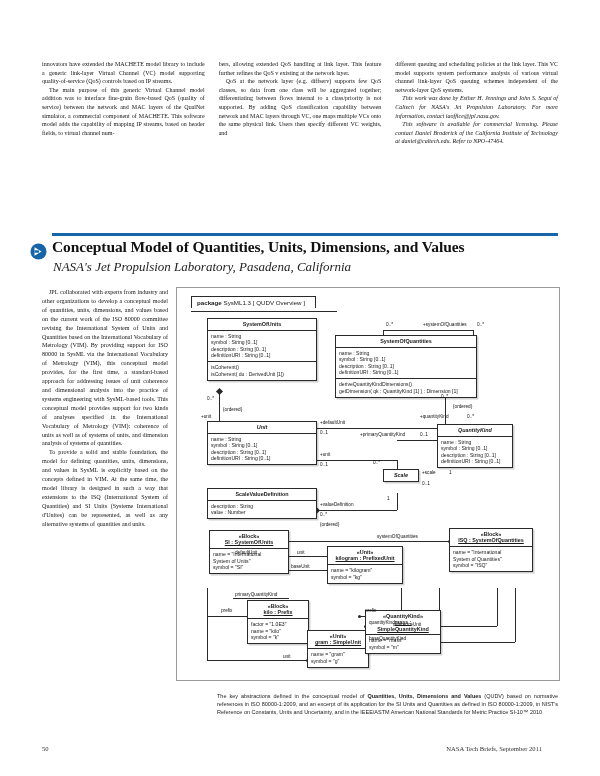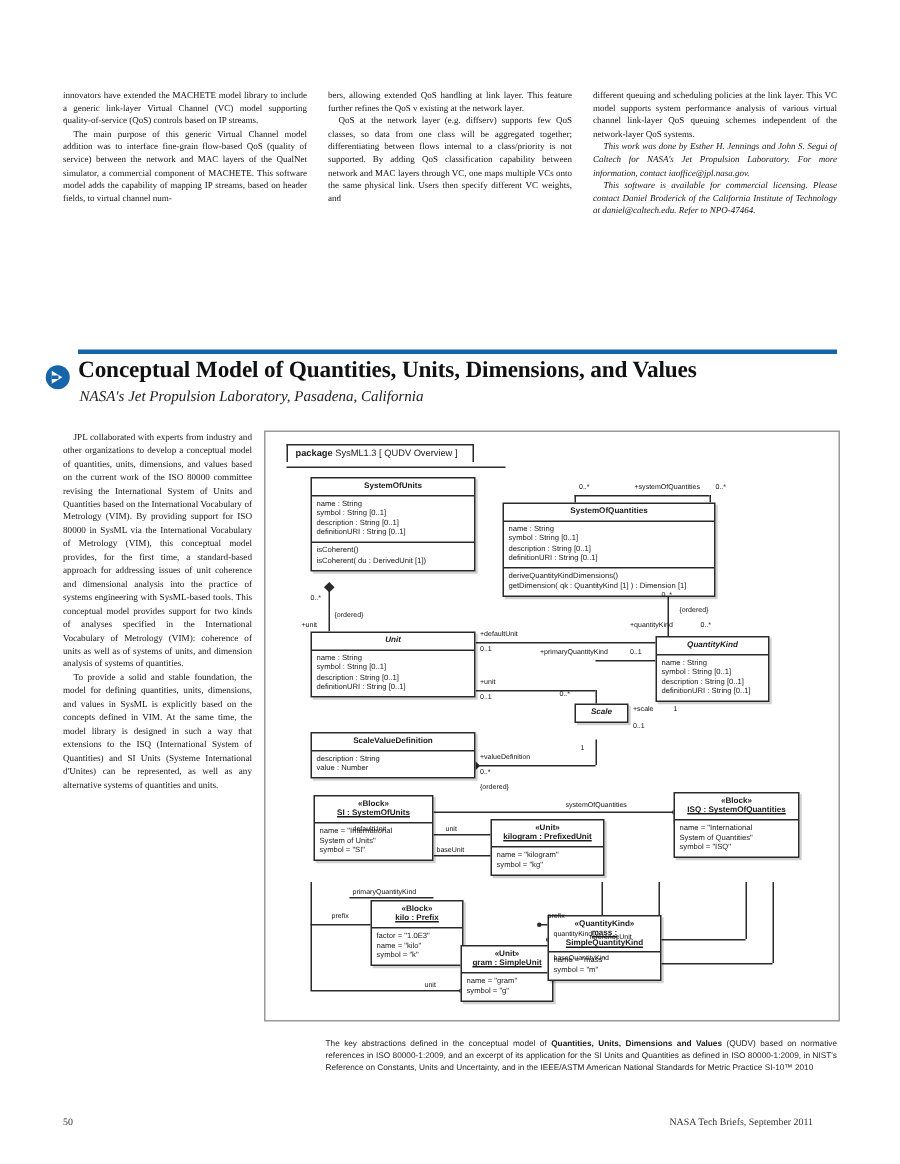--- a/index.html
+++ b/index.html
@@ -39,21 +39,21 @@
     position:absolute;left:30px;top:243px;width:17px;height:17px;
   }
   .heading{
     position:absolute;left:52px;top:238px;
     font-family:"Liberation Serif", serif;
     font-weight:bold;font-size:15.5px;letter-spacing:-0.1px;
     color:#111;white-space:nowrap;
   }
   .subheading{
     position:absolute;left:53px;top:259px;
-    font-style:italic;font-size:10px;color:#222;
+    font-style:italic;font-size:13px;color:#222;
     white-space:nowrap;
   }
 
   
   .left-col{
     position:absolute;left:42px;top:288px;width:126px;
   }
   .left-col .bodytext{font-size:6.1px;line-height:8.9px;}
 
   

